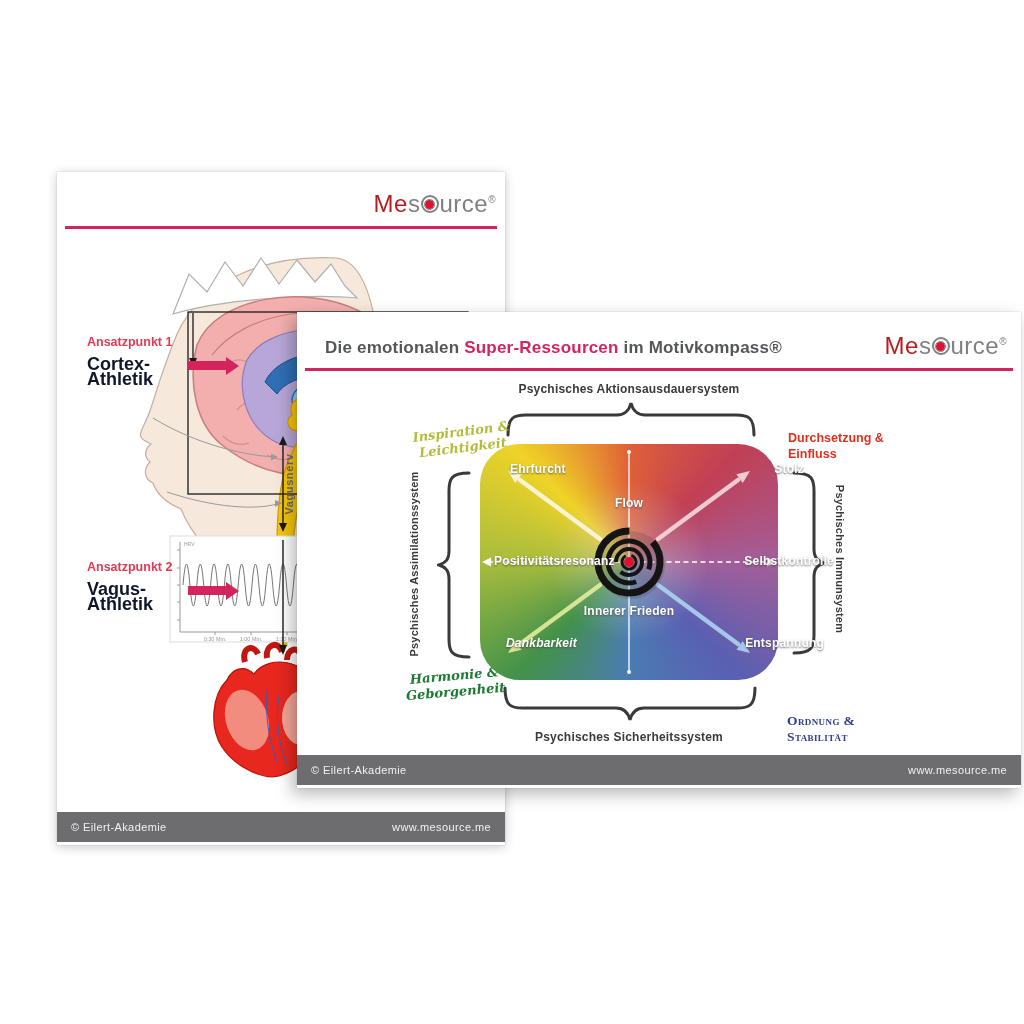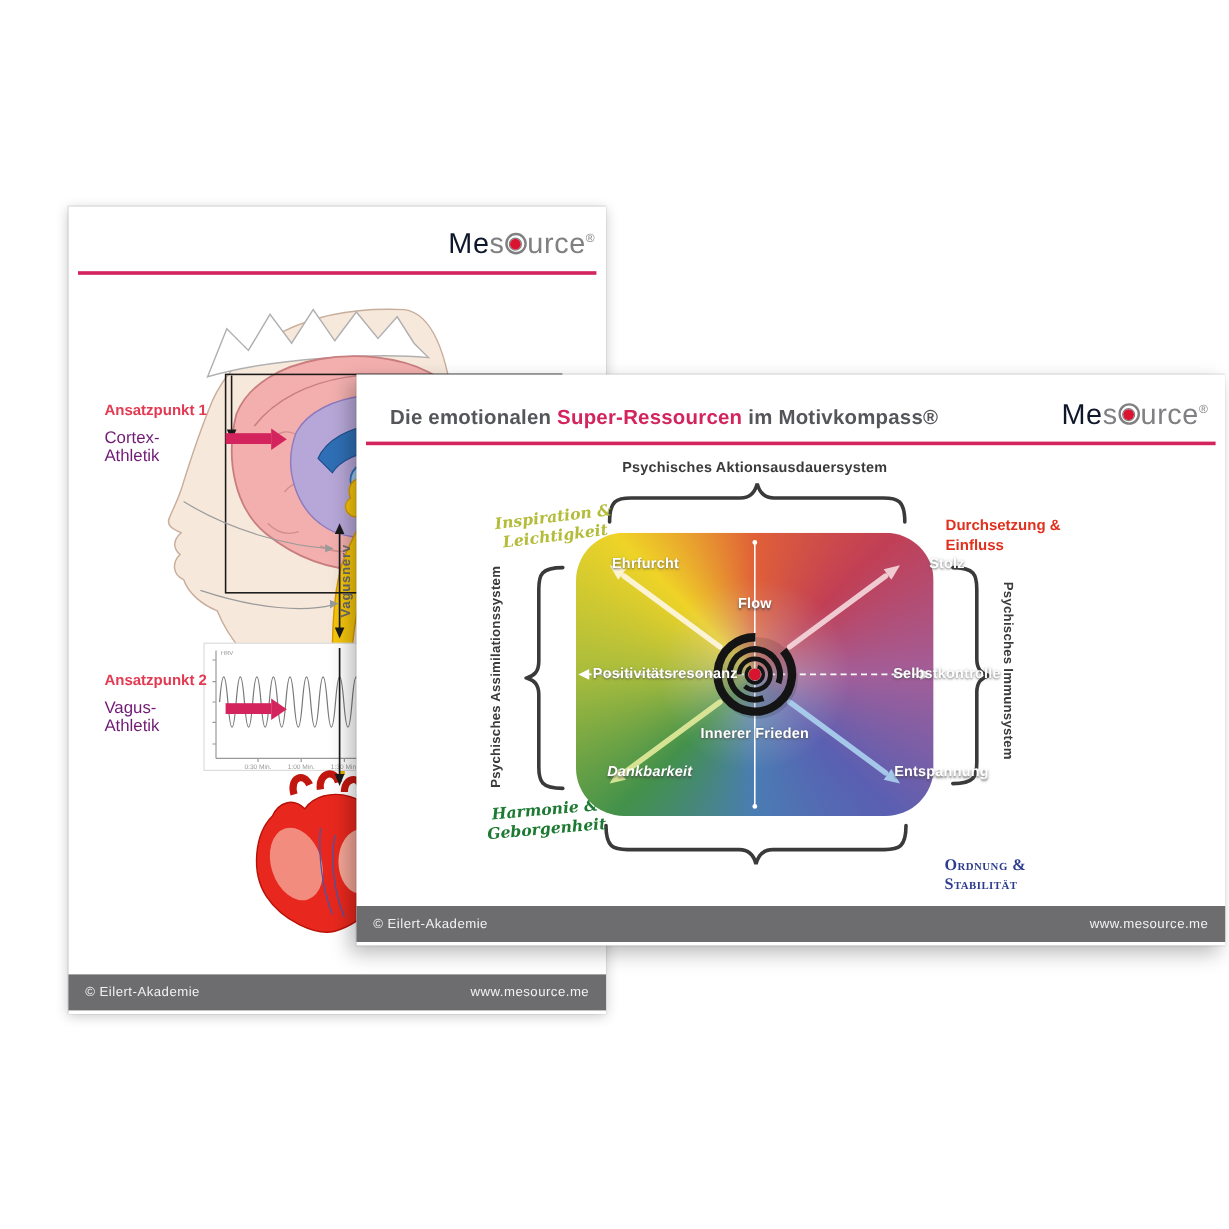--- a/index.html
+++ b/index.html
@@ -9,33 +9,33 @@
   .slide{position:absolute;background:#fff;}
   #slide-back{left:57px;top:172px;width:448px;height:673px;
       box-shadow:0 2px 10px rgba(0,0,0,.22), 0 0 1px rgba(0,0,0,.25);}
   #slide-front{left:297px;top:312px;width:724px;height:476px;
       box-shadow:-5px 6px 16px rgba(0,0,0,.28), 0 0 1px rgba(0,0,0,.25);}
   .slide-title{font-size:17px;font-weight:bold;color:#55565a;letter-spacing:.2px;white-space:nowrap;}
   .slide-title .hl{color:#d4245e;}
   .rule{position:absolute;height:2.5px;background:#d4245e;}
   
   .logo{position:absolute;font-size:24px;color:#808083;letter-spacing:.5px;white-space:nowrap;}
-  .logo .me{color:#0f172a;}
+  .logo .me{color:#b91c1c;}
   .logo .o-icon{display:inline-block;width:14px;height:14px;border:2.5px solid #808083;
       border-radius:50%;position:relative;vertical-align:-1px;margin:0 .5px;}
   .logo .o-ring{position:absolute;inset:1.5px;border:1.5px solid #808083;border-radius:50%;}
   .logo .o-dot{position:absolute;inset:2.5px;background:#d81430;border-radius:50%;}
   .logo sup{font-size:10px;color:#808083;}
   
   .footerbar{position:absolute;left:0;right:0;bottom:3px;height:30px;background:#6d6d6f;
       display:flex;align-items:center;justify-content:space-between;padding:0 14px;box-sizing:border-box;}
   .footerbar span{color:#f2f2f2;font-size:11px;letter-spacing:.4px;}
   
   .redlab{position:absolute;font-size:12.5px;font-weight:bold;color:#e23a52;white-space:nowrap;}
-  .graylab{position:absolute;font-size:14px;font-weight:normal;color:#701a75;line-height:15px;white-space:nowrap;}
+  .graylab{position:absolute;font-size:18px;font-weight:bold;color:#0f172a;line-height:15px;white-space:nowrap;}
   .parrow{position:absolute;height:9px;background:#d4245e;}
   .parrow:after{content:"";position:absolute;right:-13px;top:-4.5px;width:0;height:0;
       border-left:13px solid #d4245e;border-top:9px solid transparent;border-bottom:9px solid transparent;}
   .vagusnerv{position:absolute;width:80px;text-align:center;font-size:11px;font-weight:bold;
       color:#6b6b6b;letter-spacing:.6px;transform:rotate(-90deg);}
   
   #compass{position:absolute;left:183px;top:132px;width:298px;height:236px;border-radius:40px;
       background:
         radial-gradient(circle at 50% 50%, rgba(208,202,196,.55) 0%, rgba(208,202,196,0) 42%),
         conic-gradient(from 0deg,
@@ -169,20 +169,21 @@
   <div id="slide-front" class="slide">
     <div class="abs slide-title" style="left:28px;top:26px;">
       <span>Die emotionalen </span><span class="hl">Super-Ressourcen</span><span> im Motivkompass®</span>
     </div>
     <div class="logo" style="right:14px;top:20px;">
       <span class="me">Me</span><span>s</span><span class="o-icon"><span class="o-ring"></span><span class="o-dot"></span></span><span>urce</span><sup>®</sup>
     </div>
     <div class="rule" style="left:8px;right:8px;top:56px;"></div>
 
     <div class="syslab" style="left:132px;top:70px;">Psychisches Aktionsausdauersystem</div>
+    <div class="syslab" style="left:132px;top:418px;">Psychisches Sicherheitssystem</div>
     <div class="sideText" style="left:7px;top:246px;width:220px;transform:rotate(-90deg);">Psychisches Assimilationssystem</div>
     <div class="sideText" style="left:443px;top:241px;width:200px;transform:rotate(90deg);">Psychisches Immunsystem</div>
 
     <svg class="brace" style="left:208px;top:88px;" width="252" height="38" viewBox="0 0 252 38">
       <path d="M3,35 C3,17 9,15 21,15 L112,15 C120,15 124,11 126,3 C128,11 132,15 140,15 L231,15 C243,15 249,17 249,35" fill="none" stroke="#3a3a3a" stroke-width="3" stroke-linecap="round"></path>
     </svg>
     <svg class="brace" style="left:205px;top:373px;" width="256" height="40" viewBox="0 0 256 40">
       <path d="M3,3 C3,21 9,23 21,23 L114,23 C122,23 126,27 128,35 C130,27 134,23 142,23 L235,23 C247,23 253,21 253,3" fill="none" stroke="#3a3a3a" stroke-width="3" stroke-linecap="round"></path>
     </svg>
     <svg class="brace" style="left:140px;top:158px;" width="35" height="190" viewBox="0 0 35 190">

